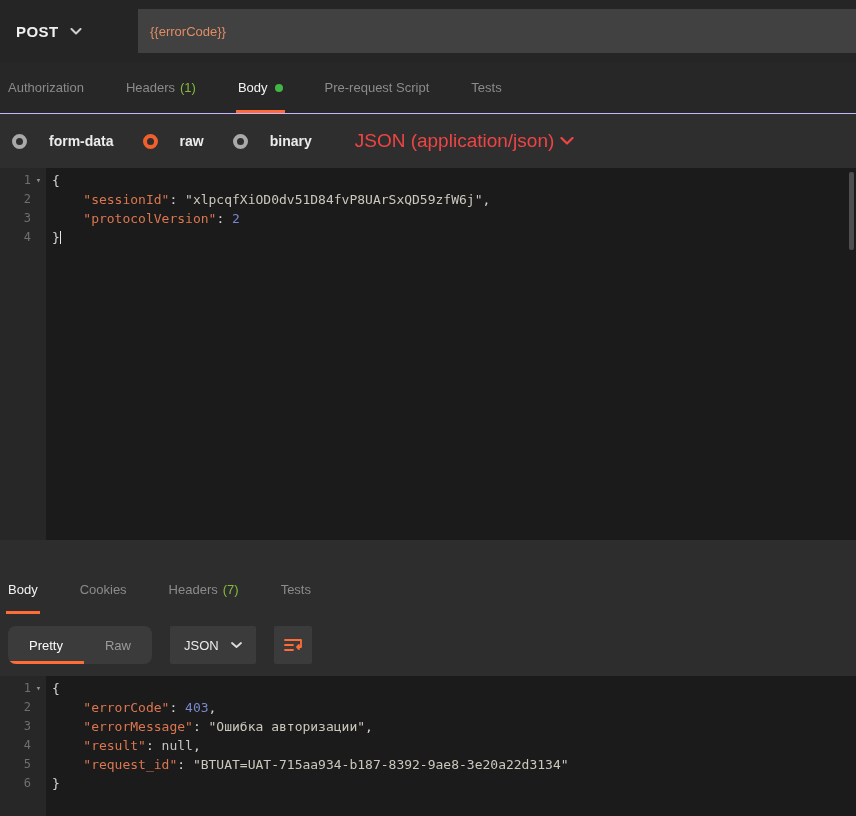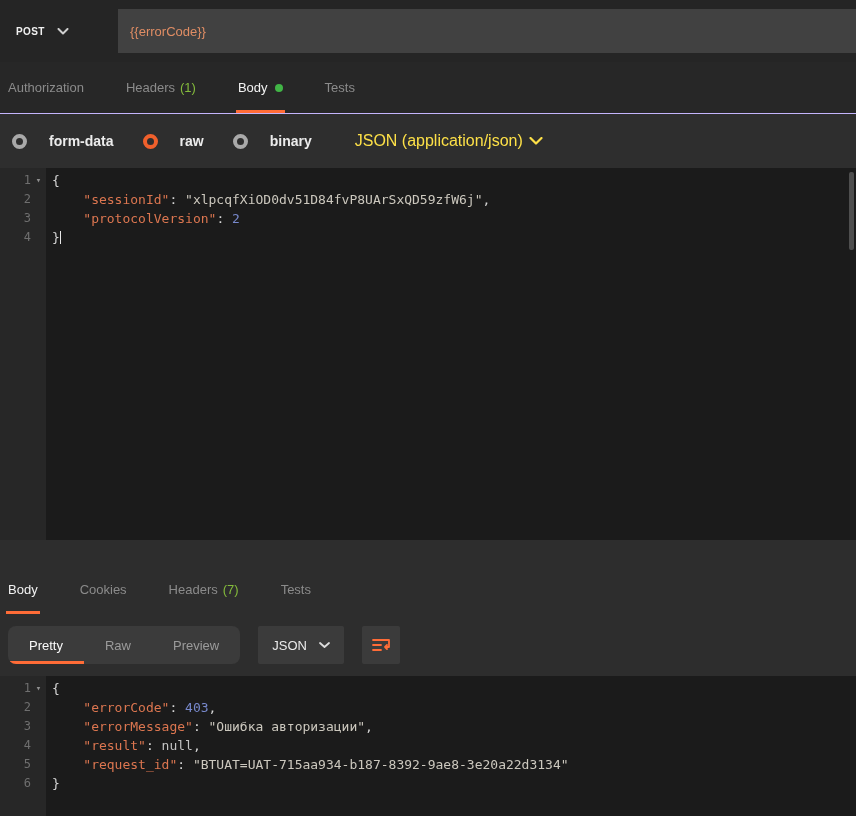--- a/index.html
+++ b/index.html
@@ -8,22 +8,22 @@
     width: 856px; height: 816px;
     background: #2d2d2d;
     font-family: "Liberation Sans", "DejaVu Sans", sans-serif;
     overflow: hidden;
     position: relative;
   }
 
   
   .request-bar { height: 62px; background: #252525; display: flex; align-items: center; }
   .method-select {
-    width: 118px; padding: 0 16px; display: flex; align-items: center; gap: 12px;
-    color: #f0f0f0; font-size: 10px; font-weight: bold; letter-spacing: .4px; cursor: pointer;
+    width: 138px; padding: 0 16px; display: flex; align-items: center; gap: 12px;
+    color: #f0f0f0; font-size: 15px; font-weight: bold; letter-spacing: .4px; cursor: pointer;
   }
   .method-select svg { color: #cfcfcf; }
   .url-field {
     flex: 1; height: 44px; background: #414141;
     display: flex; align-items: center; padding: 0 12px;
     font-size: 13px; white-space: nowrap; overflow: hidden; cursor: text;
   }
   .url-var  { color: #e08d64; }
   .url-path { color: #dadada; }
 
@@ -35,21 +35,21 @@
   .tab.active::after { content: ""; position: absolute; left: -2px; right: -2px; bottom: 0; height: 3px; background: #ff6c37; }
   .count { color: #84bb3c; margin-left: 5px; }
   .dot { width: 8px; height: 8px; border-radius: 50%; background: #41b546; margin-left: 7px; }
 
   
   .body-type-row { height: 54px; background: #2e2e2e; display: flex; align-items: center; padding-left: 12px; }
   .bt-item { display: flex; align-items: center; gap: 22px; margin-right: 29px; cursor: pointer; }
   .radio { width: 15px; height: 15px; border-radius: 50%; border: 4px solid #a9a9a9; background: #2e2e2e; flex: none; }
   .radio.selected { border-color: #f0602c; }
   .bt-label { color: #ececec; font-size: 14px; font-weight: bold; }
-  .content-type { display: flex; align-items: center; gap: 6px; color: #fde047; font-size: 16px; margin-left: 14px; cursor: pointer; }
+  .content-type { display: flex; align-items: center; gap: 6px; color: #ef4444; font-size: 19px; margin-left: 14px; cursor: pointer; }
 
   
   .editor {
     font-family: "DejaVu Sans Mono", "Liberation Mono", monospace;
     font-size: 13px; line-height: 19px; position: relative; padding-top: 3px;
     background: linear-gradient(to right, #272727 46px, #1b1b1b 46px);
     cursor: text;
   }
   .request-editor  { height: 372px; }
   .response-editor { height: 140px; }
@@ -106,20 +106,23 @@
     </div>
     <div class="tab">
       <span>Headers</span>
       <span class="count">(1)</span>
     </div>
     <div class="tab active">
       <span>Body</span>
       <span class="dot"></span>
     </div>
     <div class="tab">
+      <span>Pre-request Script</span>
+    </div>
+    <div class="tab">
       <span>Tests</span>
     </div>
   </div>
 
   <div class="body-type-row">
     <div class="bt-item">
       <span class="radio"></span>
       <span class="bt-label">form-data</span>
     </div>
     <div class="bt-item">
@@ -187,23 +190,20 @@
   </div>
 
   <div class="res-toolbar">
     <div class="seg-group">
       <div class="seg active">
         <span>Pretty</span>
       </div>
       <div class="seg">
         <span>Raw</span>
       </div>
-      <div class="seg">
-        <span>Preview</span>
-      </div>
     </div>
     <div class="format-select">
       <span>JSON</span>
       <svg width="11" height="6" viewBox="0 0 11 6">
           <polyline points="1,1 5.5,5 10,1" fill="none" stroke="currentColor" stroke-width="1.8" stroke-linecap="round" stroke-linejoin="round"></polyline>
         </svg>
     </div>
     <div class="wrap-btn">
       <svg width="20" height="16" viewBox="0 0 20 16">
           <path d="M2 3 H18 M2 8 H10 M2 13 H10 M18 3 V10 H14 M16 8 L14 10 L16 12" fill="none" stroke="currentColor" stroke-width="1.8" stroke-linecap="round" stroke-linejoin="round"></path>

